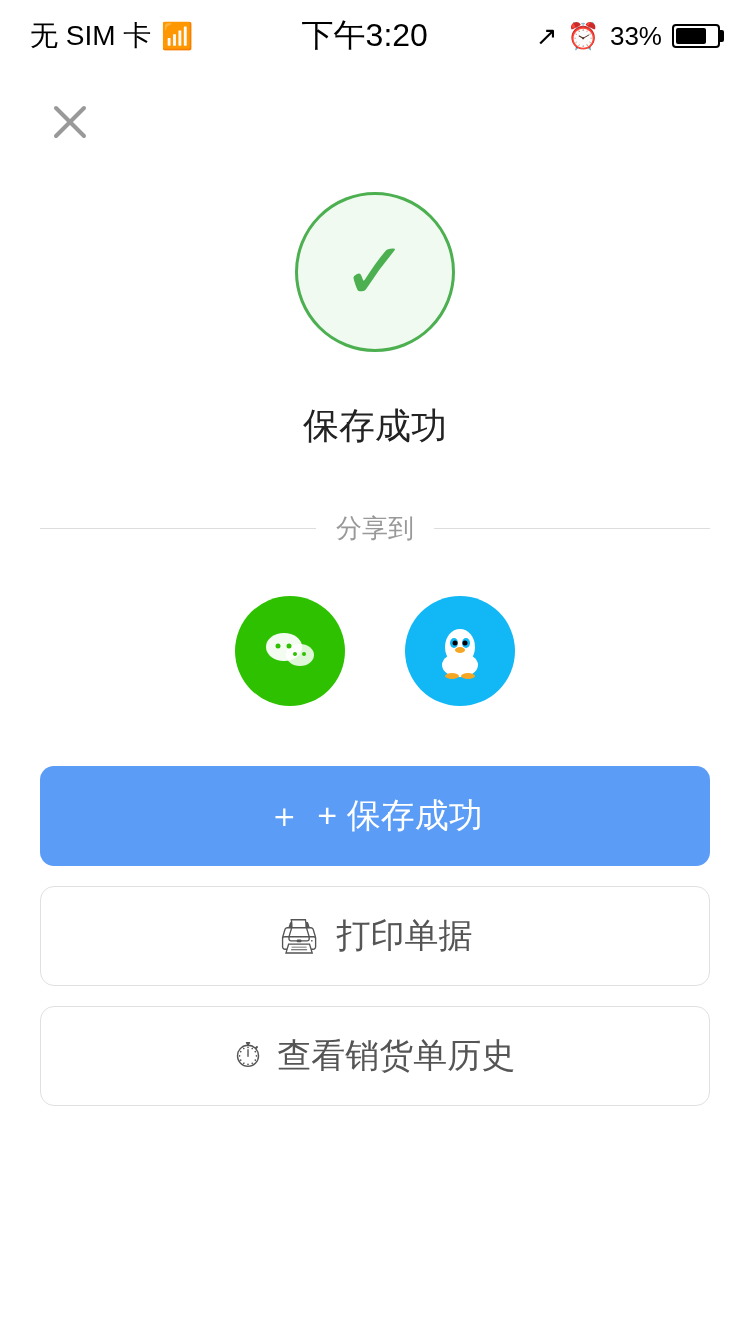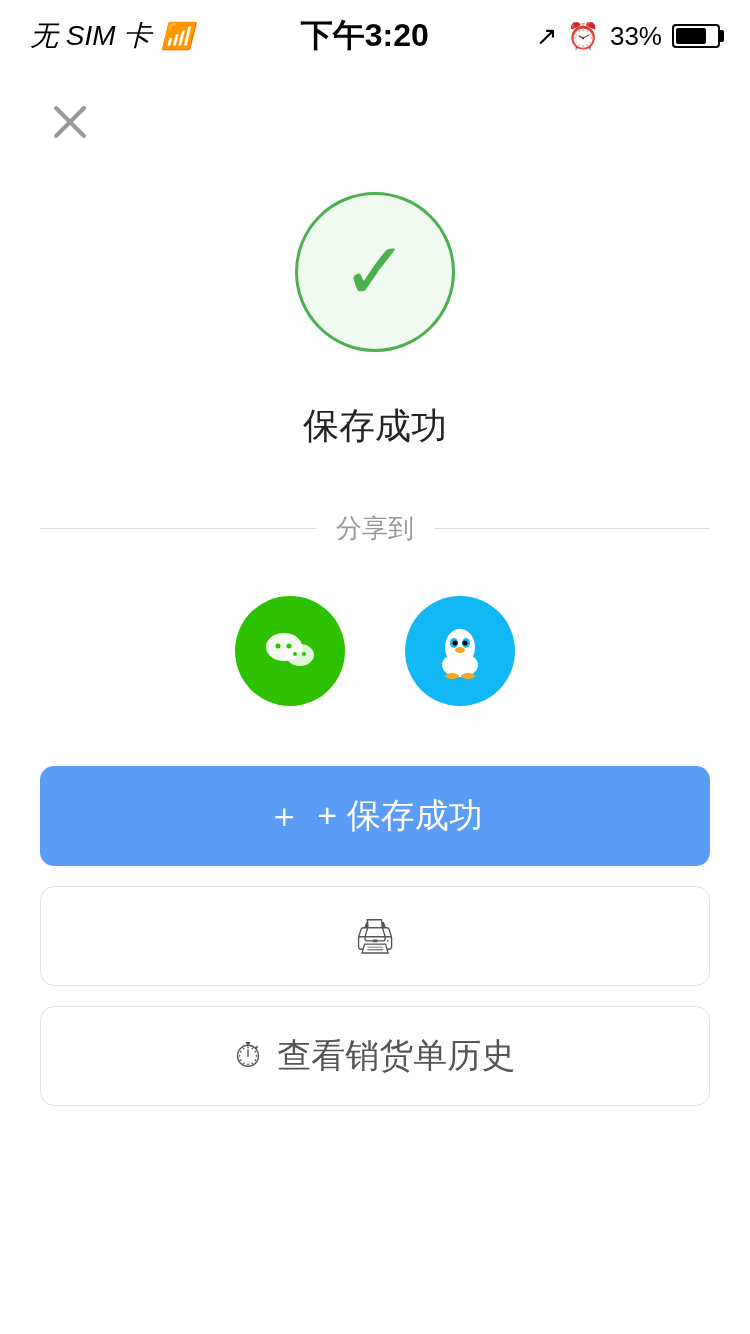--- a/index.html
+++ b/index.html
@@ -26,26 +26,25 @@
       flex-shrink: 0;
     }
 
     .status-left {
       display: flex;
       align-items: center;
       gap: 10px;
       font-size: 28px;
       color: #000;
       font-weight: 500;
-      font-style: italic;
     }
 
     .status-center {
       font-size: 32px;
-      font-weight: 700;
+      font-weight: 400;
       color: #000;
     }
 
     .status-right {
       display: flex;
       align-items: center;
       gap: 10px;
       font-size: 26px;
       color: #000;
     }
@@ -305,20 +304,21 @@
   </div>
 
   <div class="actions">
     <button class="action-btn action-btn-primary">
       <span class="btn-icon">＋</span>
       <span>+ 保存成功</span>
     </button>
 
     <button class="action-btn action-btn-secondary">
       <span class="btn-icon">🖨</span>
+      <span>打印单据</span>
     </button>
 
     <button class="action-btn action-btn-secondary">
       <span class="btn-icon">⏱</span>
       <span>查看销货单历史</span>
     </button>
   </div>
 
 </div>
 

